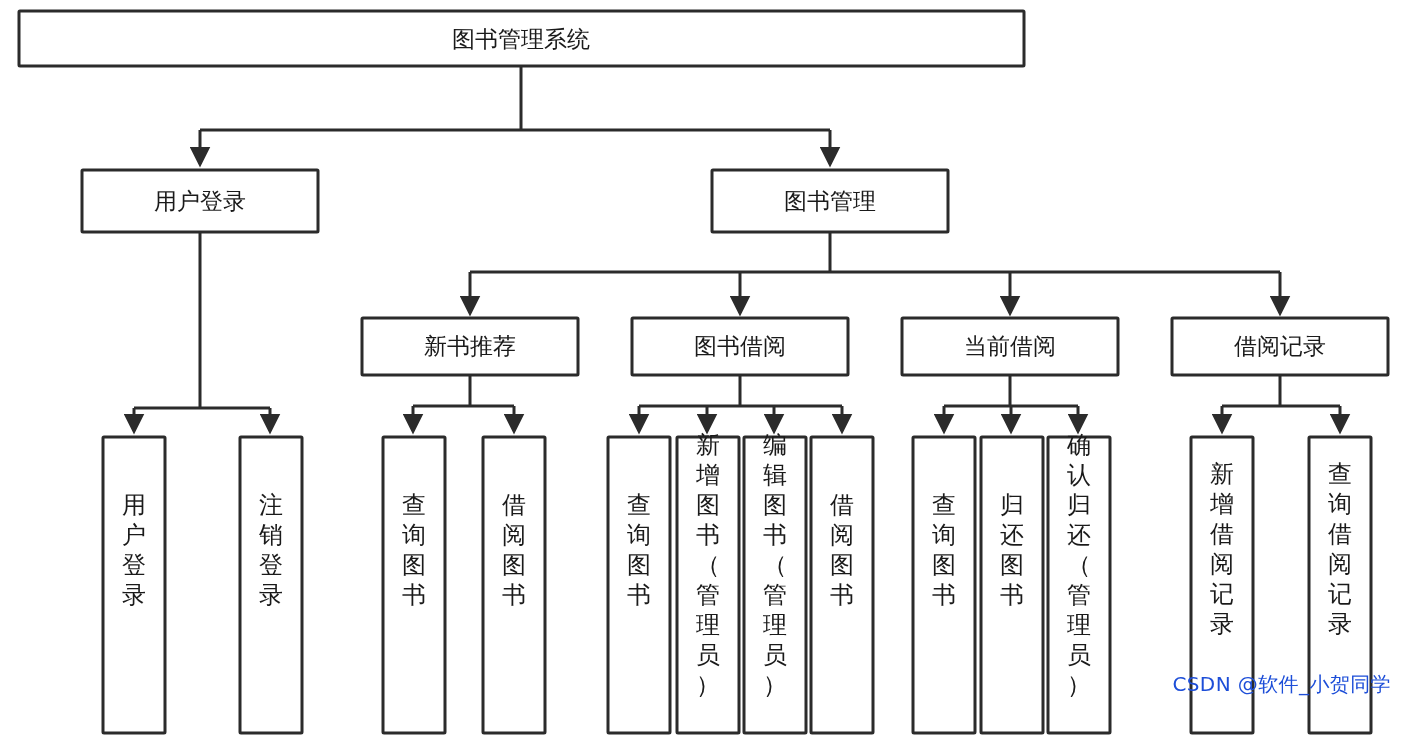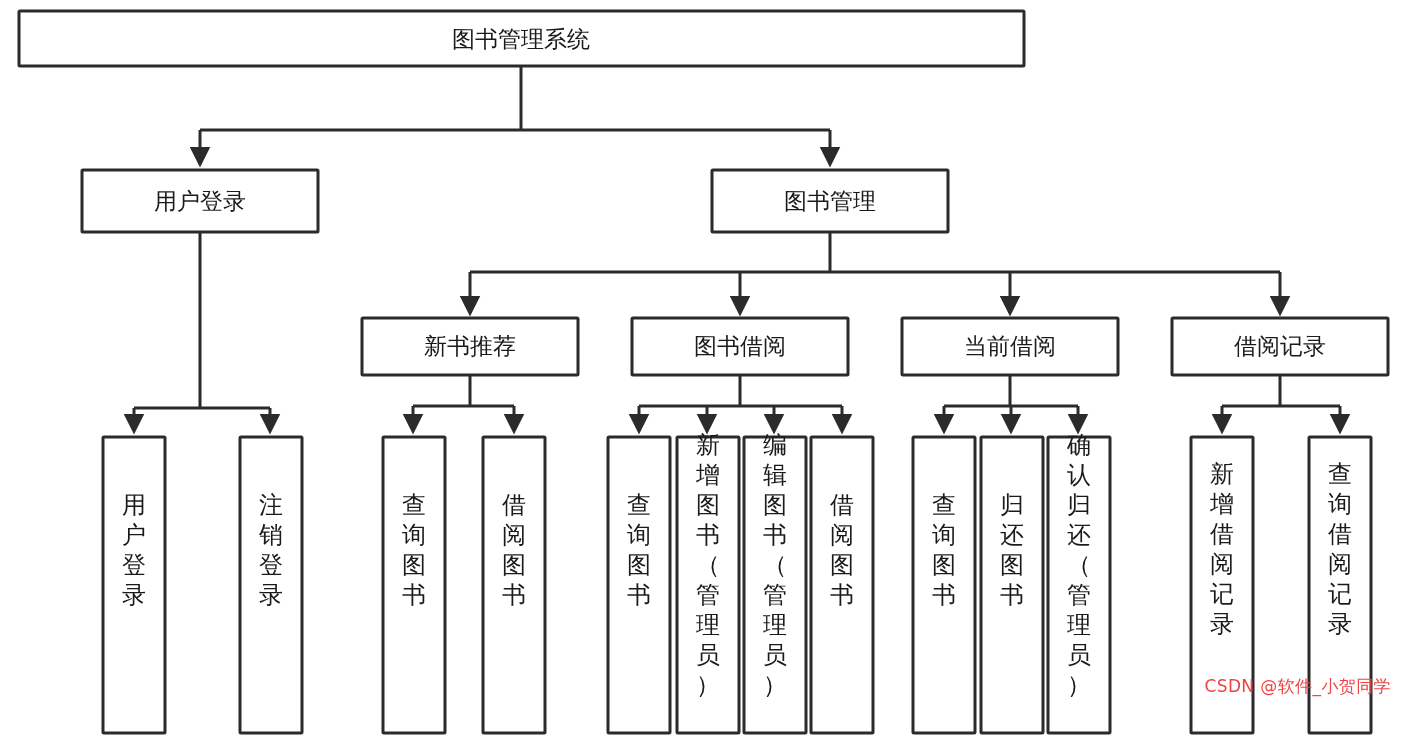--- a/index.html
+++ b/index.html
@@ -47,22 +47,22 @@
     font-family: "DejaVu Sans", "Liberation Sans", sans-serif;
     font-size: 24px;
     fill: #1a1a1a;
     text-anchor: middle;
   }
   .watermark {
     position: absolute;
     right: 14px;
     bottom: 4px;
     font-family: "DejaVu Sans", "Liberation Sans", sans-serif;
-    font-size: 17px;
-    color: #ef4444;
+    font-size: 20px;
+    color: #1d4ed8;
     letter-spacing: 0.4px;
     white-space: nowrap;
     pointer-events: none;
   }
 </style>
 </head>
 <body>
 
 <div id="diagram-root">
 

